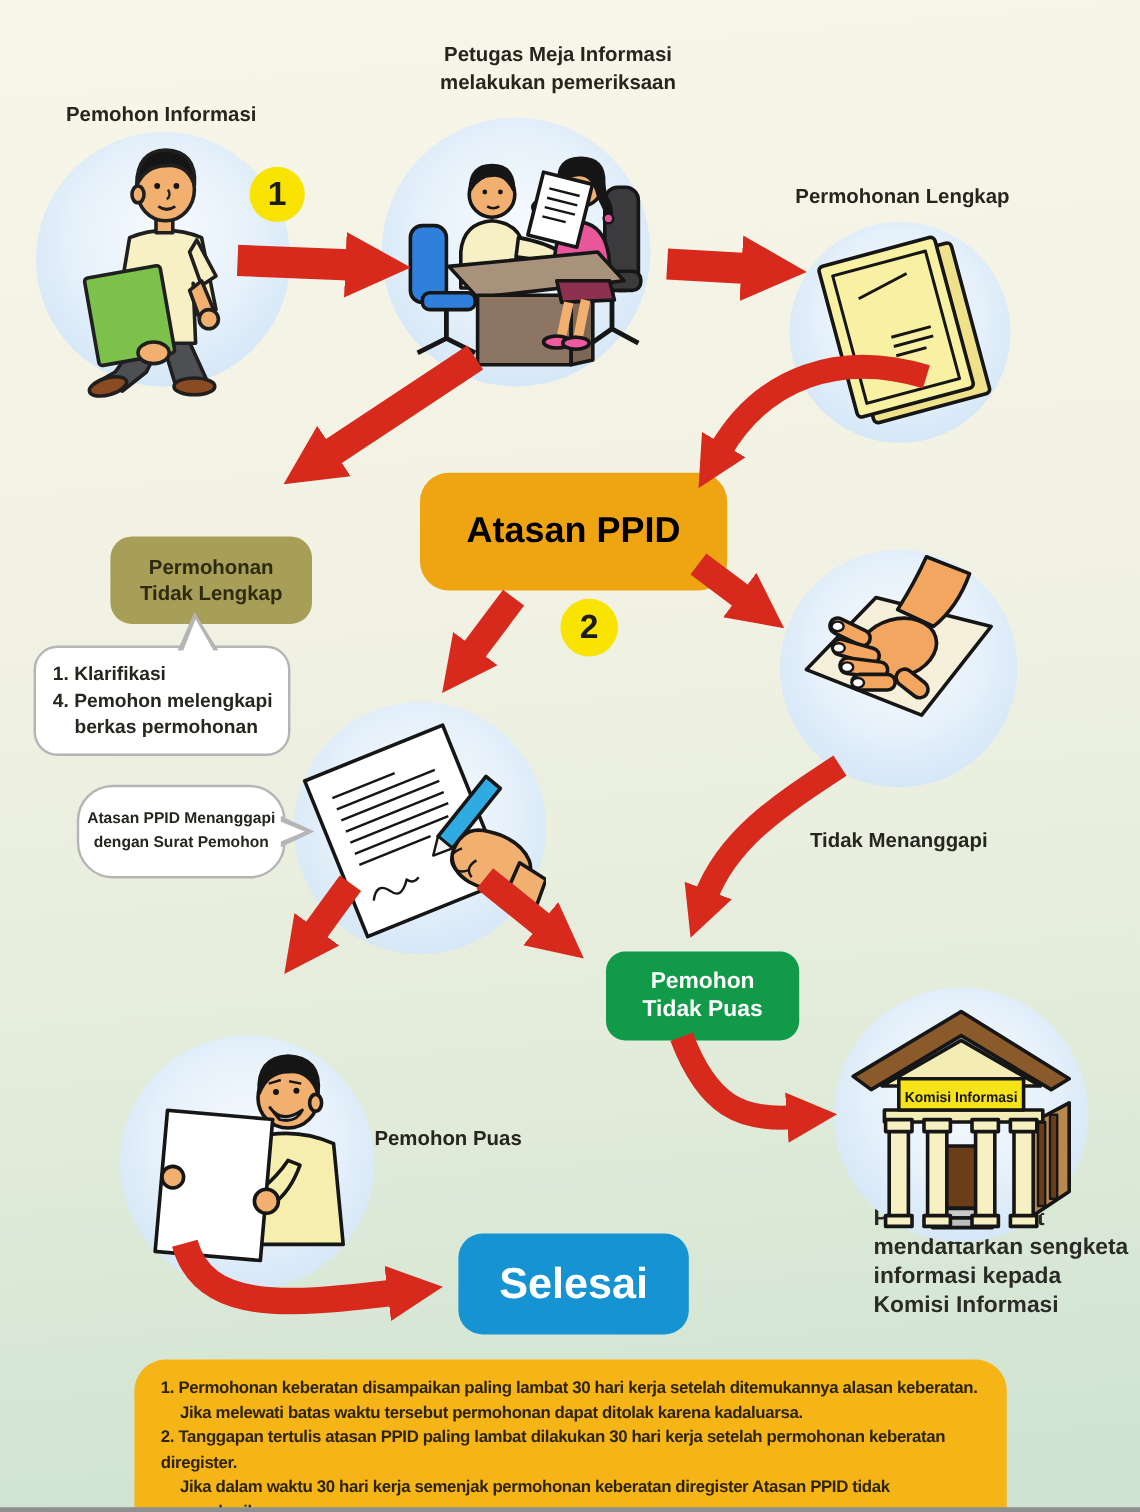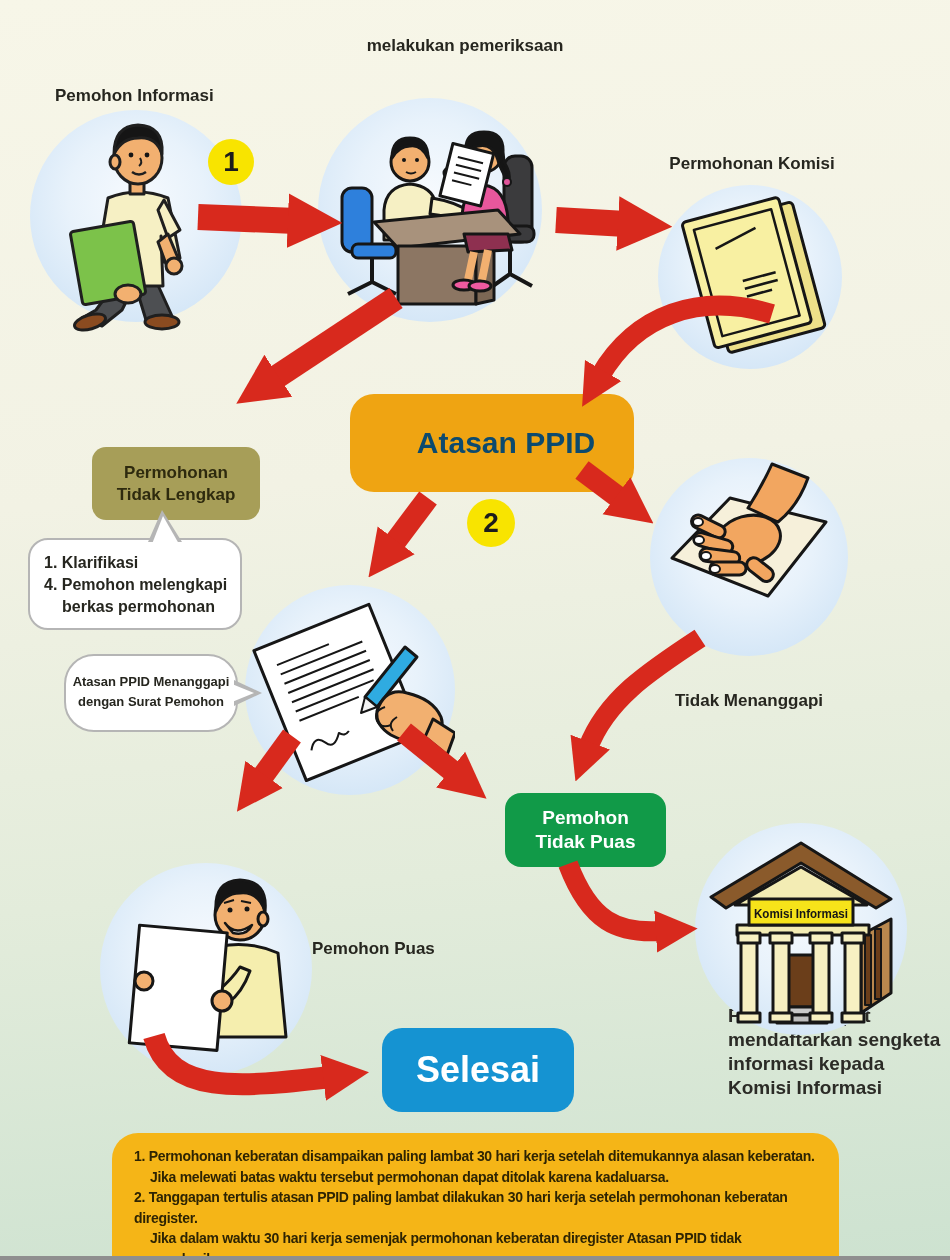--- a/index.html
+++ b/index.html
@@ -16,21 +16,21 @@
     background:radial-gradient(circle at 50% 42%,#f6fafe 0%,#e8f2fb 42%,#c8dff4 100%);
     z-index:2;
   }
   .circle svg{position:absolute;left:0;top:0;}
   .badge{
     width:46px;height:46px;border-radius:50%;background:#F8E400;
     display:flex;align-items:center;justify-content:center;
     font-weight:700;font-size:28px;color:#1c1c1c;z-index:6;
   }
   .box{border-radius:18px;display:flex;flex-direction:column;align-items:center;justify-content:center;z-index:4;font-weight:700;}
-  #atasan-box{background:#EFA412;width:256px;height:98px;border-radius:24px;color:#0c4a6e;font-size:30px;padding-left:28px;}
+  #atasan-box{background:#EFA412;width:256px;height:98px;border-radius:24px;color:#000000;font-size:30px;}
   #olive-box{background:#A79E58;width:168px;height:73px;border-radius:14px;color:#2e2a0e;font-size:17px;line-height:22px;}
   #green-box{background:#119A48;width:161px;height:74px;border-radius:16px;color:#ffffff;font-size:19px;line-height:24px;text-align:right;}
   #selesai-box{background:#1593D2;width:192px;height:84px;border-radius:20px;color:#ffffff;font-size:36px;}
   #notes-box{
     background:#F5B517;width:727px;border-radius:26px;z-index:4;
     padding:13px 24px 15px 22px;box-sizing:border-box;
     color:#2e2403;font-weight:700;font-size:14px;line-height:20.5px;letter-spacing:-0.3px;
   }
   #notes-box .indent{padding-left:16px;}
   .bubble{
@@ -94,20 +94,21 @@
         <circle cx="117" cy="45" r="2.4" fill="#151515" stroke="none"></circle>
         <path d="M110 48 q3 5 -1 8" fill="none" stroke-width="2"></path>
         <path d="M102 62 q7 5 14 0" fill="none" stroke-width="2.5"></path>
       </g>
     </svg>
   </div>
 
   <div class="abs badge" style="left:208px;top:139px;">1</div>
 
   <div class="abs lbl center" style="left:340px;top:34px;width:250px;">
+    <div>Petugas Meja Informasi</div>
     <div>melakukan pemeriksaan</div>
   </div>
 
   <div class="abs circle" style="left:318px;top:98px;width:224px;height:224px;">
     <svg width="224" height="224" viewBox="0 0 224 224">
       <g stroke="#161616" stroke-width="3" stroke-linejoin="round">
         <rect x="24" y="90" width="30" height="64" rx="10" fill="#2e80dc"></rect>
         <rect x="34" y="146" width="44" height="14" rx="6" fill="#2e80dc"></rect>
         <path d="M54 160 V186 M30 196 L54 184 L78 196" fill="none" stroke-width="4"></path>
         <rect x="186" y="58" width="28" height="86" rx="11" fill="#3b3b3d"></rect>
@@ -137,41 +138,41 @@
         <rect x="80" y="148" width="78" height="58" fill="#8c7663"></rect>
         <path d="M158 148 L176 146 L176 202 L158 206 Z" fill="#7c6754"></path>
         <path d="M146 136 L190 136 L194 152 L150 154 Z" fill="#8e3050"></path>
         <path d="M156 154 L150 182 M170 152 L164 182" stroke="#f2b070" stroke-width="8"></path>
         <ellipse cx="146" cy="187" rx="11" ry="5" fill="#ef5aa0"></ellipse>
         <ellipse cx="162" cy="188" rx="11" ry="5" fill="#ef5aa0"></ellipse>
       </g>
     </svg>
   </div>
 
-  <div class="abs lbl center" style="left:652px;top:152px;width:200px;">Permohonan Komisi</div>
+  <div class="abs lbl center" style="left:652px;top:152px;width:200px;">Permohonan Lengkap</div>
 
   <div class="abs circle" style="left:658px;top:185px;width:184px;height:184px;">
     <svg width="184" height="184" viewBox="0 0 184 184">
       <g transform="rotate(-15 92 92)" stroke="#161616" stroke-width="3" stroke-linejoin="round">
         <rect x="52" y="30" width="100" height="130" rx="4" fill="#eee189"></rect>
         <rect x="40" y="22" width="100" height="130" rx="4" fill="#f8f0a2"></rect>
         <rect x="50" y="32" width="80" height="110" fill="none" stroke-width="2.5"></rect>
         <path d="M66 56 L110 46" stroke-width="2.5"></path>
         <path d="M84 94 h34 M84 102 h34 M84 110 h26" stroke-width="2.5"></path>
       </g>
     </svg>
   </div>
 
   <div class="abs box" id="atasan-box" style="left:350px;top:394px;">
     <div>Atasan PPID</div>
   </div>
 
   <div class="abs badge" style="left:467px;top:499px;width:48px;height:48px;">2</div>
 
-  <div class="abs box" id="olive-box" style="left:92px;top:447px;">
+  <div class="abs box" id="olive-box" style="left:92px;top:447px;border-radius:18px;">
     <div>Permohonan</div>
     <div>Tidak Lengkap</div>
   </div>
 
   <div class="abs tail" style="left:148px;top:510px;border-left:14px solid transparent;border-right:20px solid transparent;border-bottom:32px solid #b5b5b5;"></div>
   <div class="abs tail" style="left:152px;top:516px;border-left:11px solid transparent;border-right:16px solid transparent;border-bottom:28px solid #ffffff;"></div>
 
   <div class="abs bubble" id="bubble-klarifikasi" style="left:28px;top:538px;">
     <div>1. Klarifikasi</div>
     <div>4. Pemohon melengkapi</div>

